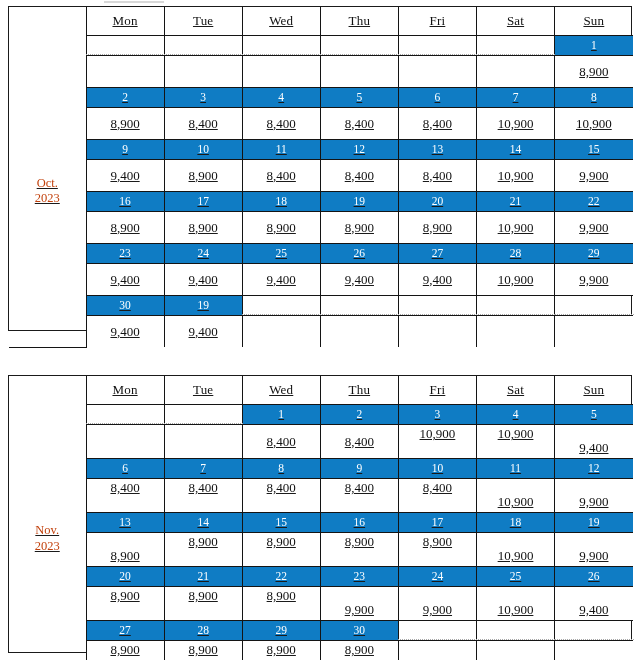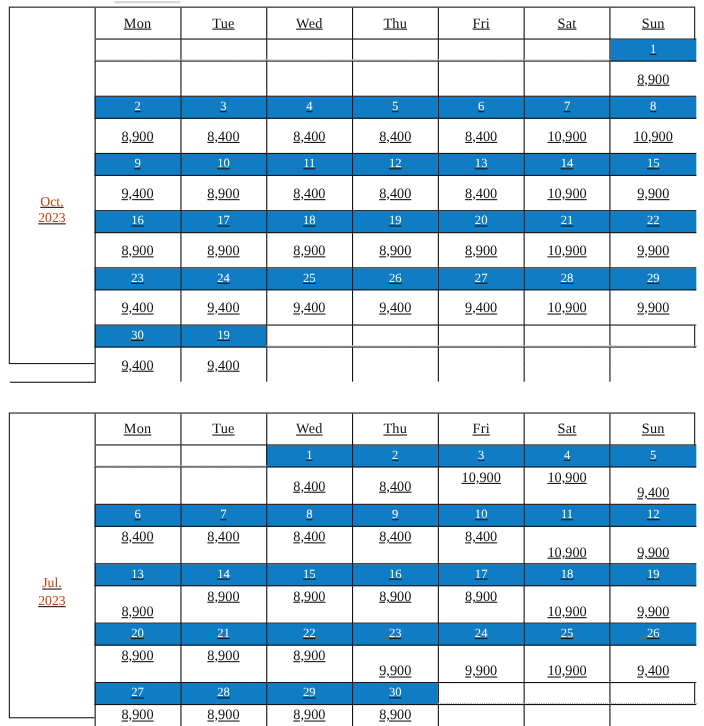--- a/index.html
+++ b/index.html
@@ -291,21 +291,21 @@
           <th class="dow">Wed</th>
           <th class="dow">Thu</th>
           <th class="dow">Fri</th>
           <th class="dow">Sat</th>
           <th class="dow">Sun</th>
         </tr>
       </thead>
       <tbody>
         <tr>
           <td class="month-cell" rowspan="10">
-            <div>Jul.</div>
+            <div>Nov.</div>
             <div>2023</div>
           </td>
           <td class="date empty"></td>
           <td class="date empty"></td>
           <td class="date">1</td>
           <td class="date">2</td>
           <td class="date">3</td>
           <td class="date">4</td>
           <td class="date">5</td>
         </tr>

